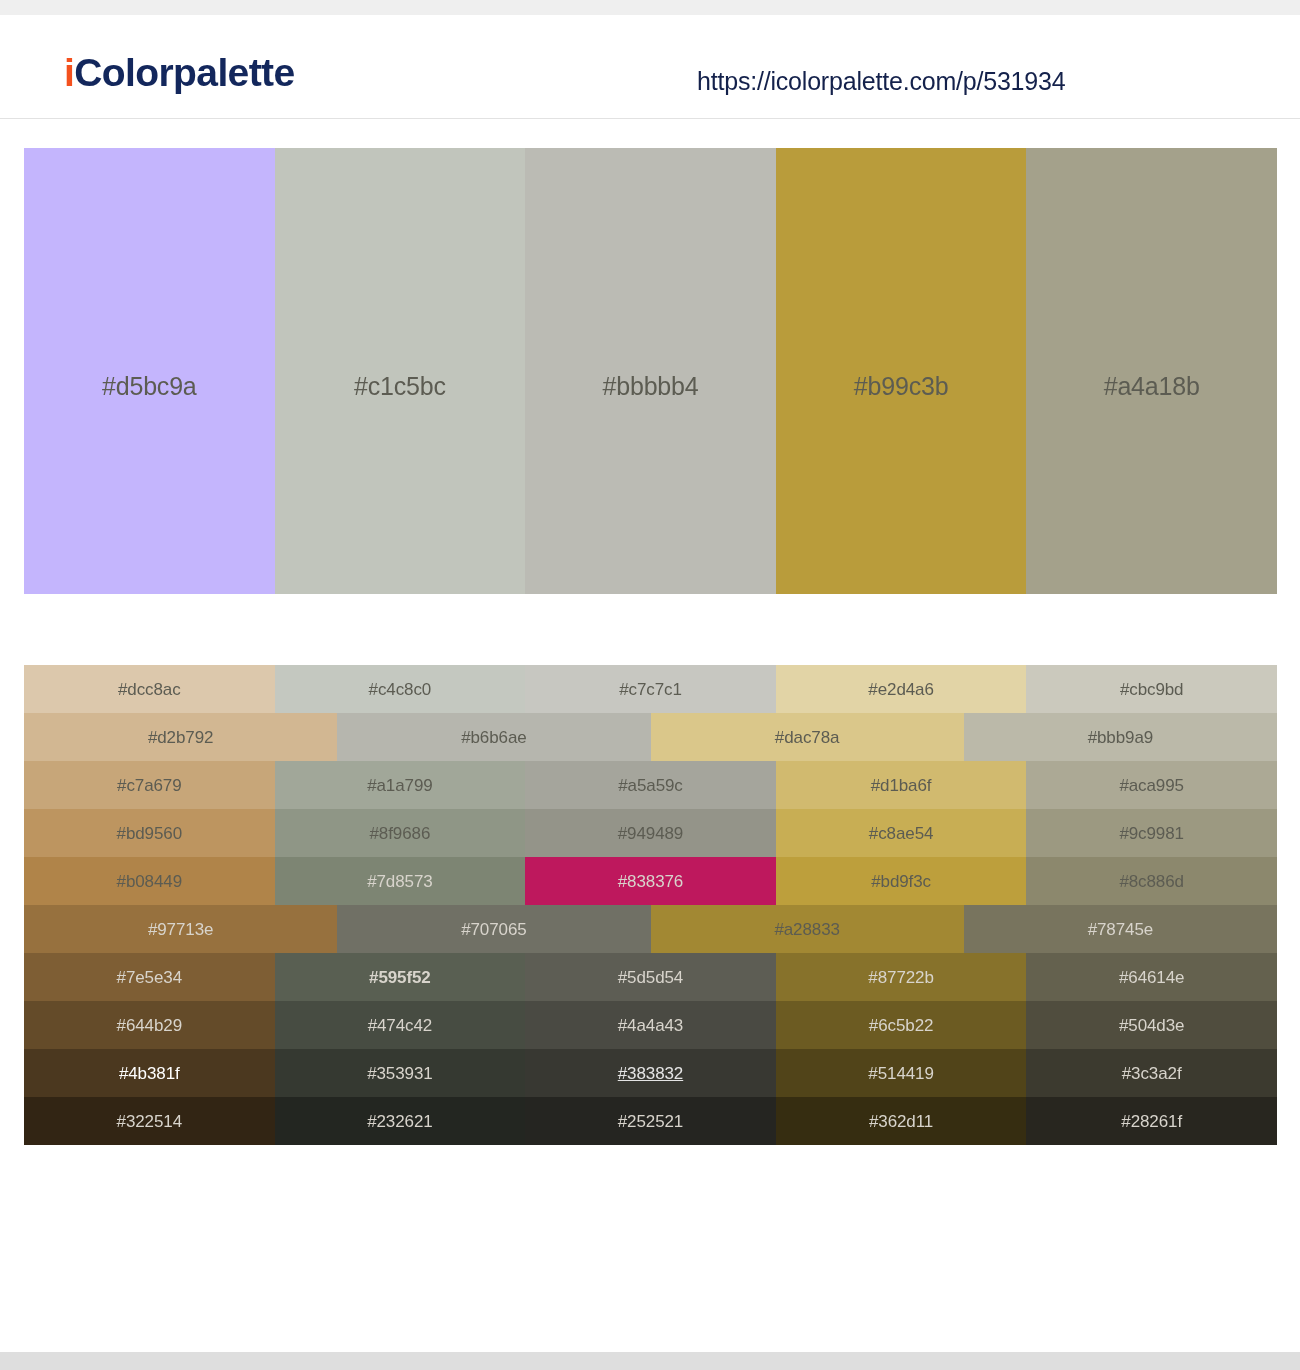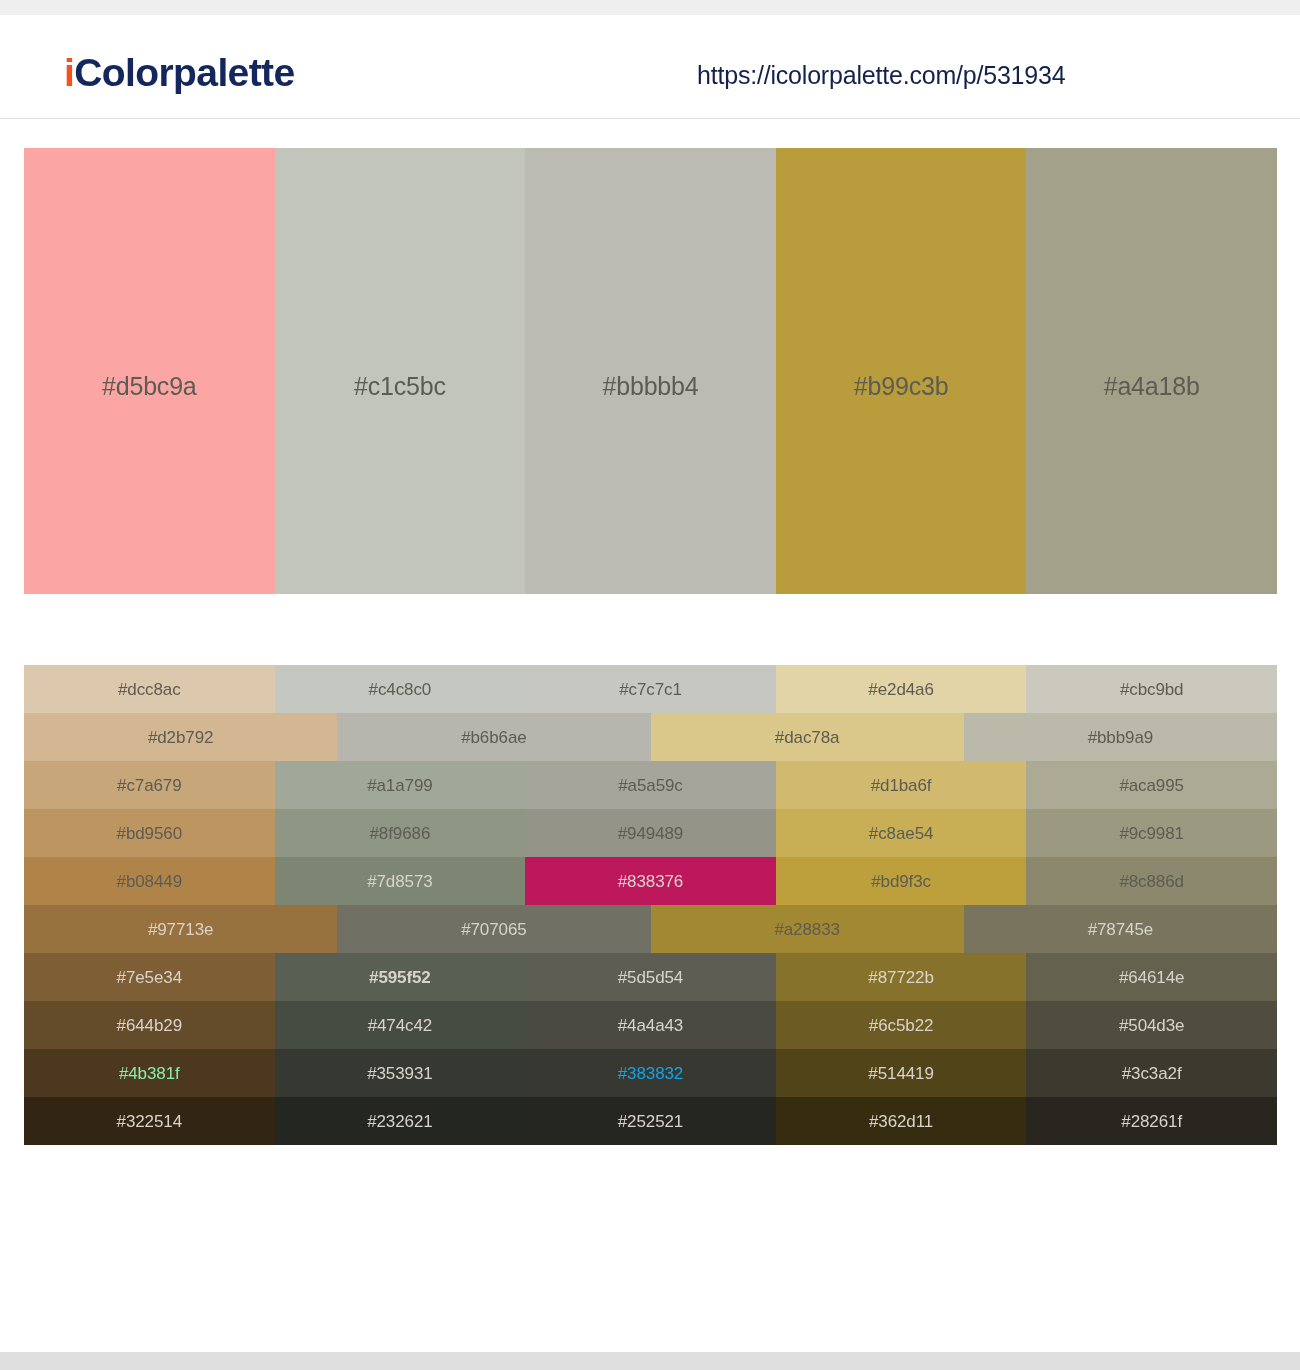--- a/index.html
+++ b/index.html
@@ -44,21 +44,21 @@
     letter-spacing: -0.6px;
     white-space: nowrap;
     line-height: 1;
   }
   .brand .brand-i { color: #f4511e; }
   .brand .brand-rest { color: #13275c; }
 
   .page-url {
     position: absolute;
     left: 697px;
-    top: 48px;
+    top: 54px;
     font-size: 25px;
     color: #14214b;
     white-space: nowrap;
     line-height: 1;
     letter-spacing: -0.2px;
   }
 
   
   .palette-main {
     position: absolute;
@@ -126,21 +126,21 @@
 <div class="top-strip"></div>
 
 <div class="header">
   <div class="brand">
     <span class="brand-i">i</span><span class="brand-rest">Colorpalette</span>
   </div>
   <div class="page-url">https://icolorpalette.com/p/531934</div>
 </div>
 
 <div class="palette-main" id="main-palette">
-    <div class="swatch" style="background: #fca5a5;">
+    <div class="swatch" style="background: #c4b5fd;">
       <div class="swatch-label" style="color: rgb(92, 92, 82);">#d5bc9a</div>
     </div>
     <div class="swatch" style="background: rgb(193, 197, 188);">
       <div class="swatch-label" style="color: rgb(92, 92, 82);">#c1c5bc</div>
     </div>
     <div class="swatch" style="background: rgb(187, 187, 180);">
       <div class="swatch-label" style="color: rgb(92, 92, 82);">#bbbbb4</div>
     </div>
     <div class="swatch" style="background: rgb(185, 156, 59);">
       <div class="swatch-label" style="color: rgb(92, 92, 82);">#b99c3b</div>
@@ -276,27 +276,27 @@
       </div>
       <div class="shade-cell" style="background: rgb(108, 91, 34);">
         <span class="shade-label" style="color: rgb(216, 212, 204);">#6c5b22</span>
       </div>
       <div class="shade-cell" style="background: rgb(80, 77, 62);">
         <span class="shade-label" style="color: rgb(216, 212, 204);">#504d3e</span>
       </div>
     </div>
     <div class="shades-row">
       <div class="shade-cell" style="background: rgb(75, 56, 31);">
-        <span class="shade-label" style="color: #86efac;">#4b381f</span>
+        <span class="shade-label" style="color: #ffffff;">#4b381f</span>
       </div>
       <div class="shade-cell" style="background: rgb(53, 57, 49);">
         <span class="shade-label" style="color: rgb(216, 212, 204);">#353931</span>
       </div>
       <div class="shade-cell" style="background: rgb(56, 56, 50);">
-        <span class="shade-label" style="color: #0ea5e9;">#383832</span>
+        <span class="shade-label" style="color: #e5e5e5; text-decoration: underline;">#383832</span>
       </div>
       <div class="shade-cell" style="background: rgb(81, 68, 25);">
         <span class="shade-label" style="color: rgb(216, 212, 204);">#514419</span>
       </div>
       <div class="shade-cell" style="background: rgb(60, 58, 47);">
         <span class="shade-label" style="color: rgb(216, 212, 204);">#3c3a2f</span>
       </div>
     </div>
     <div class="shades-row">
       <div class="shade-cell" style="background: rgb(50, 37, 20);">

